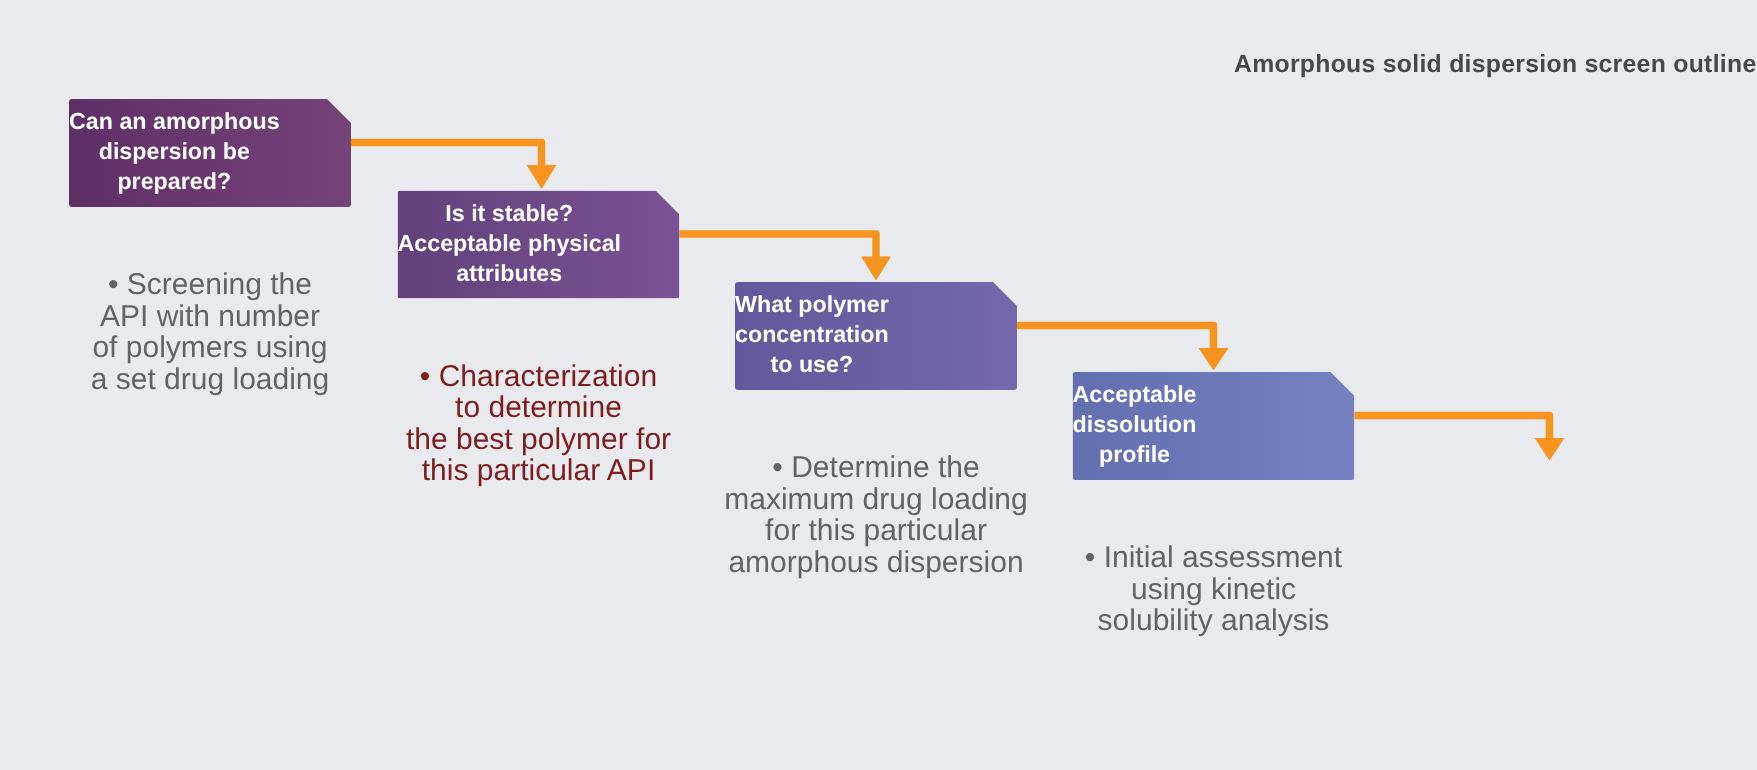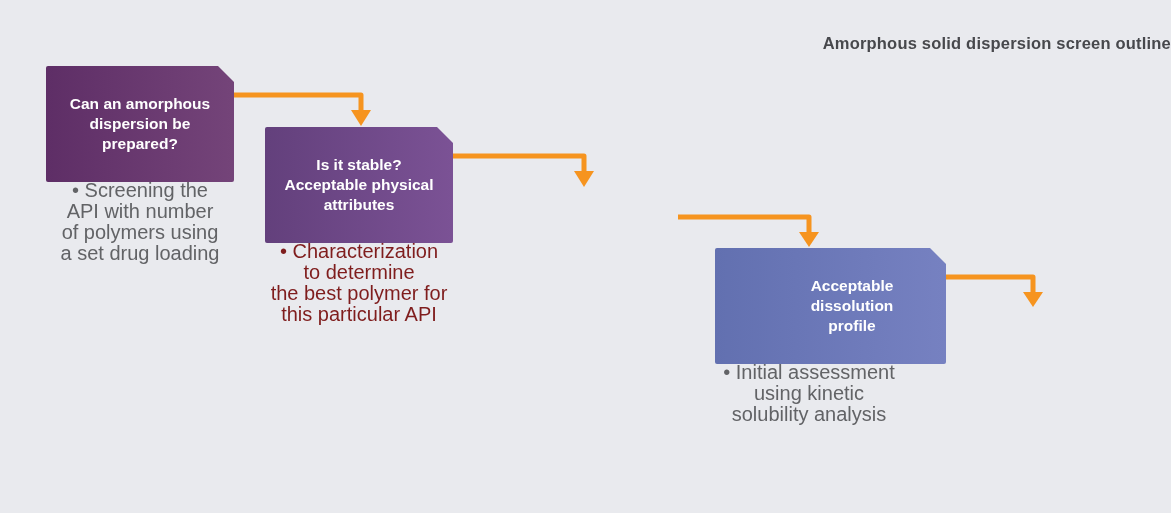--- a/index.html
+++ b/index.html
@@ -21,22 +21,22 @@
   }
 
   .step{position:absolute;width:188px;}
   .step-1{left:46px;  top:66px;}
   .step-2{left:265px; top:127px;}
   .step-3{left:490px; top:188px;}
   .step-4{left:715px; top:248px;}
   .step-5{left:939px; top:308px;}
 
   .step-box{
-    width:188px;height:116px;
-    display:flex;align-items:center;justify-content:center;
+    width:188px;height:72px;
+    display:flex;align-items:center;justify-content:flex-start;
     clip-path:polygon(0 0, calc(100% - 16px) 0, 100% 16px, 100% 100%, 0 100%);
     border-radius:2px;
   }
   .step-label{
     color:#ffffff;
     font-size:15.5px;font-weight:700;
     line-height:20px;
     text-align:center;
     white-space:pre-line;
   }
@@ -102,23 +102,36 @@
 attributes</div>
     </div>
     <div class="step-notes">
       <p style="color: #7f1d1d;">• Characterization
 to determine
 the best polymer for
 this particular API</p>
     </div>
   </div>
 
+  <div class="step step-3">
+    <div class="step-box" style="background: linear-gradient(90deg, rgb(98, 88, 155), rgb(117, 104, 173));">
+      <div class="step-label" style="color: rgb(255, 255, 255);">What polymer
+concentration
+to use?</div>
+    </div>
+    <div class="step-notes">
+      <p style="color: rgb(98, 99, 102);">• Determine the
+maximum drug loading
+for this particular
+amorphous dispersion</p>
+    </div>
+  </div>
 
   <div class="step step-4">
-    <div class="step-box" style="background: linear-gradient(90deg, rgb(98, 112, 176), rgb(118, 129, 193)); padding-left: 43px;">
+    <div class="step-box" style="background: linear-gradient(90deg, rgb(98, 112, 176), rgb(118, 129, 193));">
       <div class="step-label" style="color: rgb(255, 255, 255);">Acceptable
 dissolution
 profile</div>
     </div>
     <div class="step-notes">
       <p style="color: rgb(98, 99, 102);">• Initial assessment
 using kinetic
 solubility analysis</p>
     </div>
   </div>

